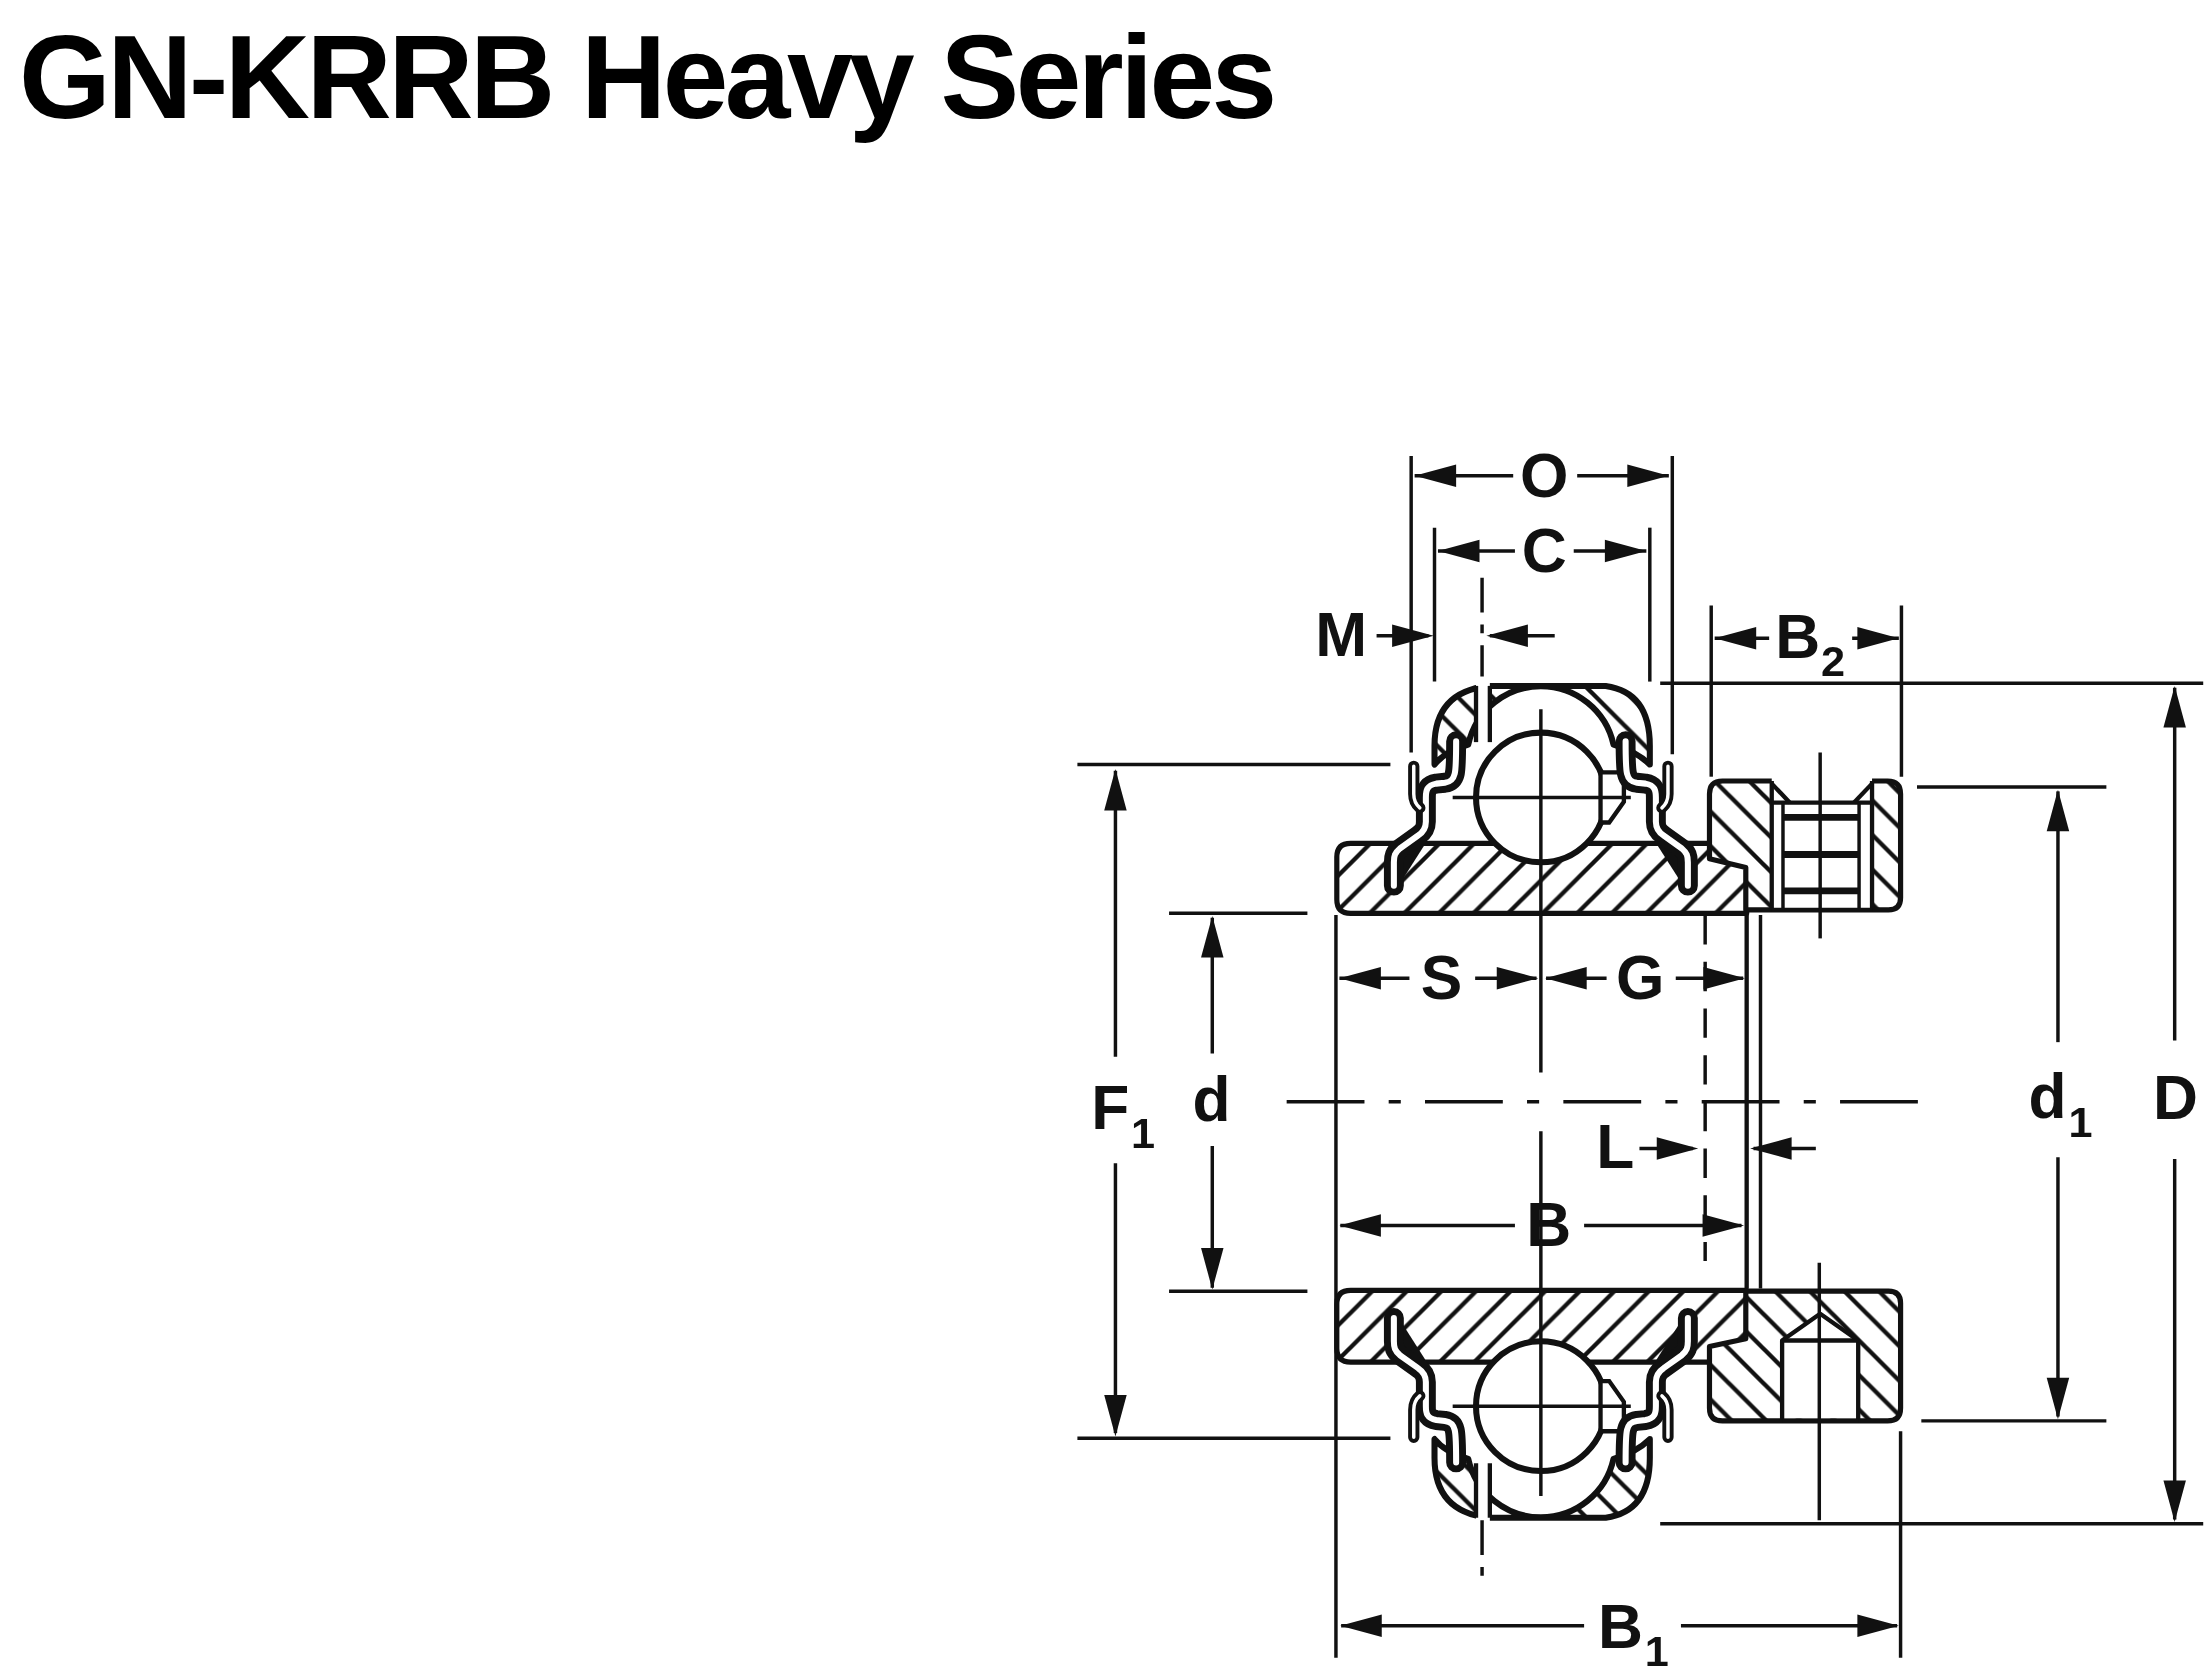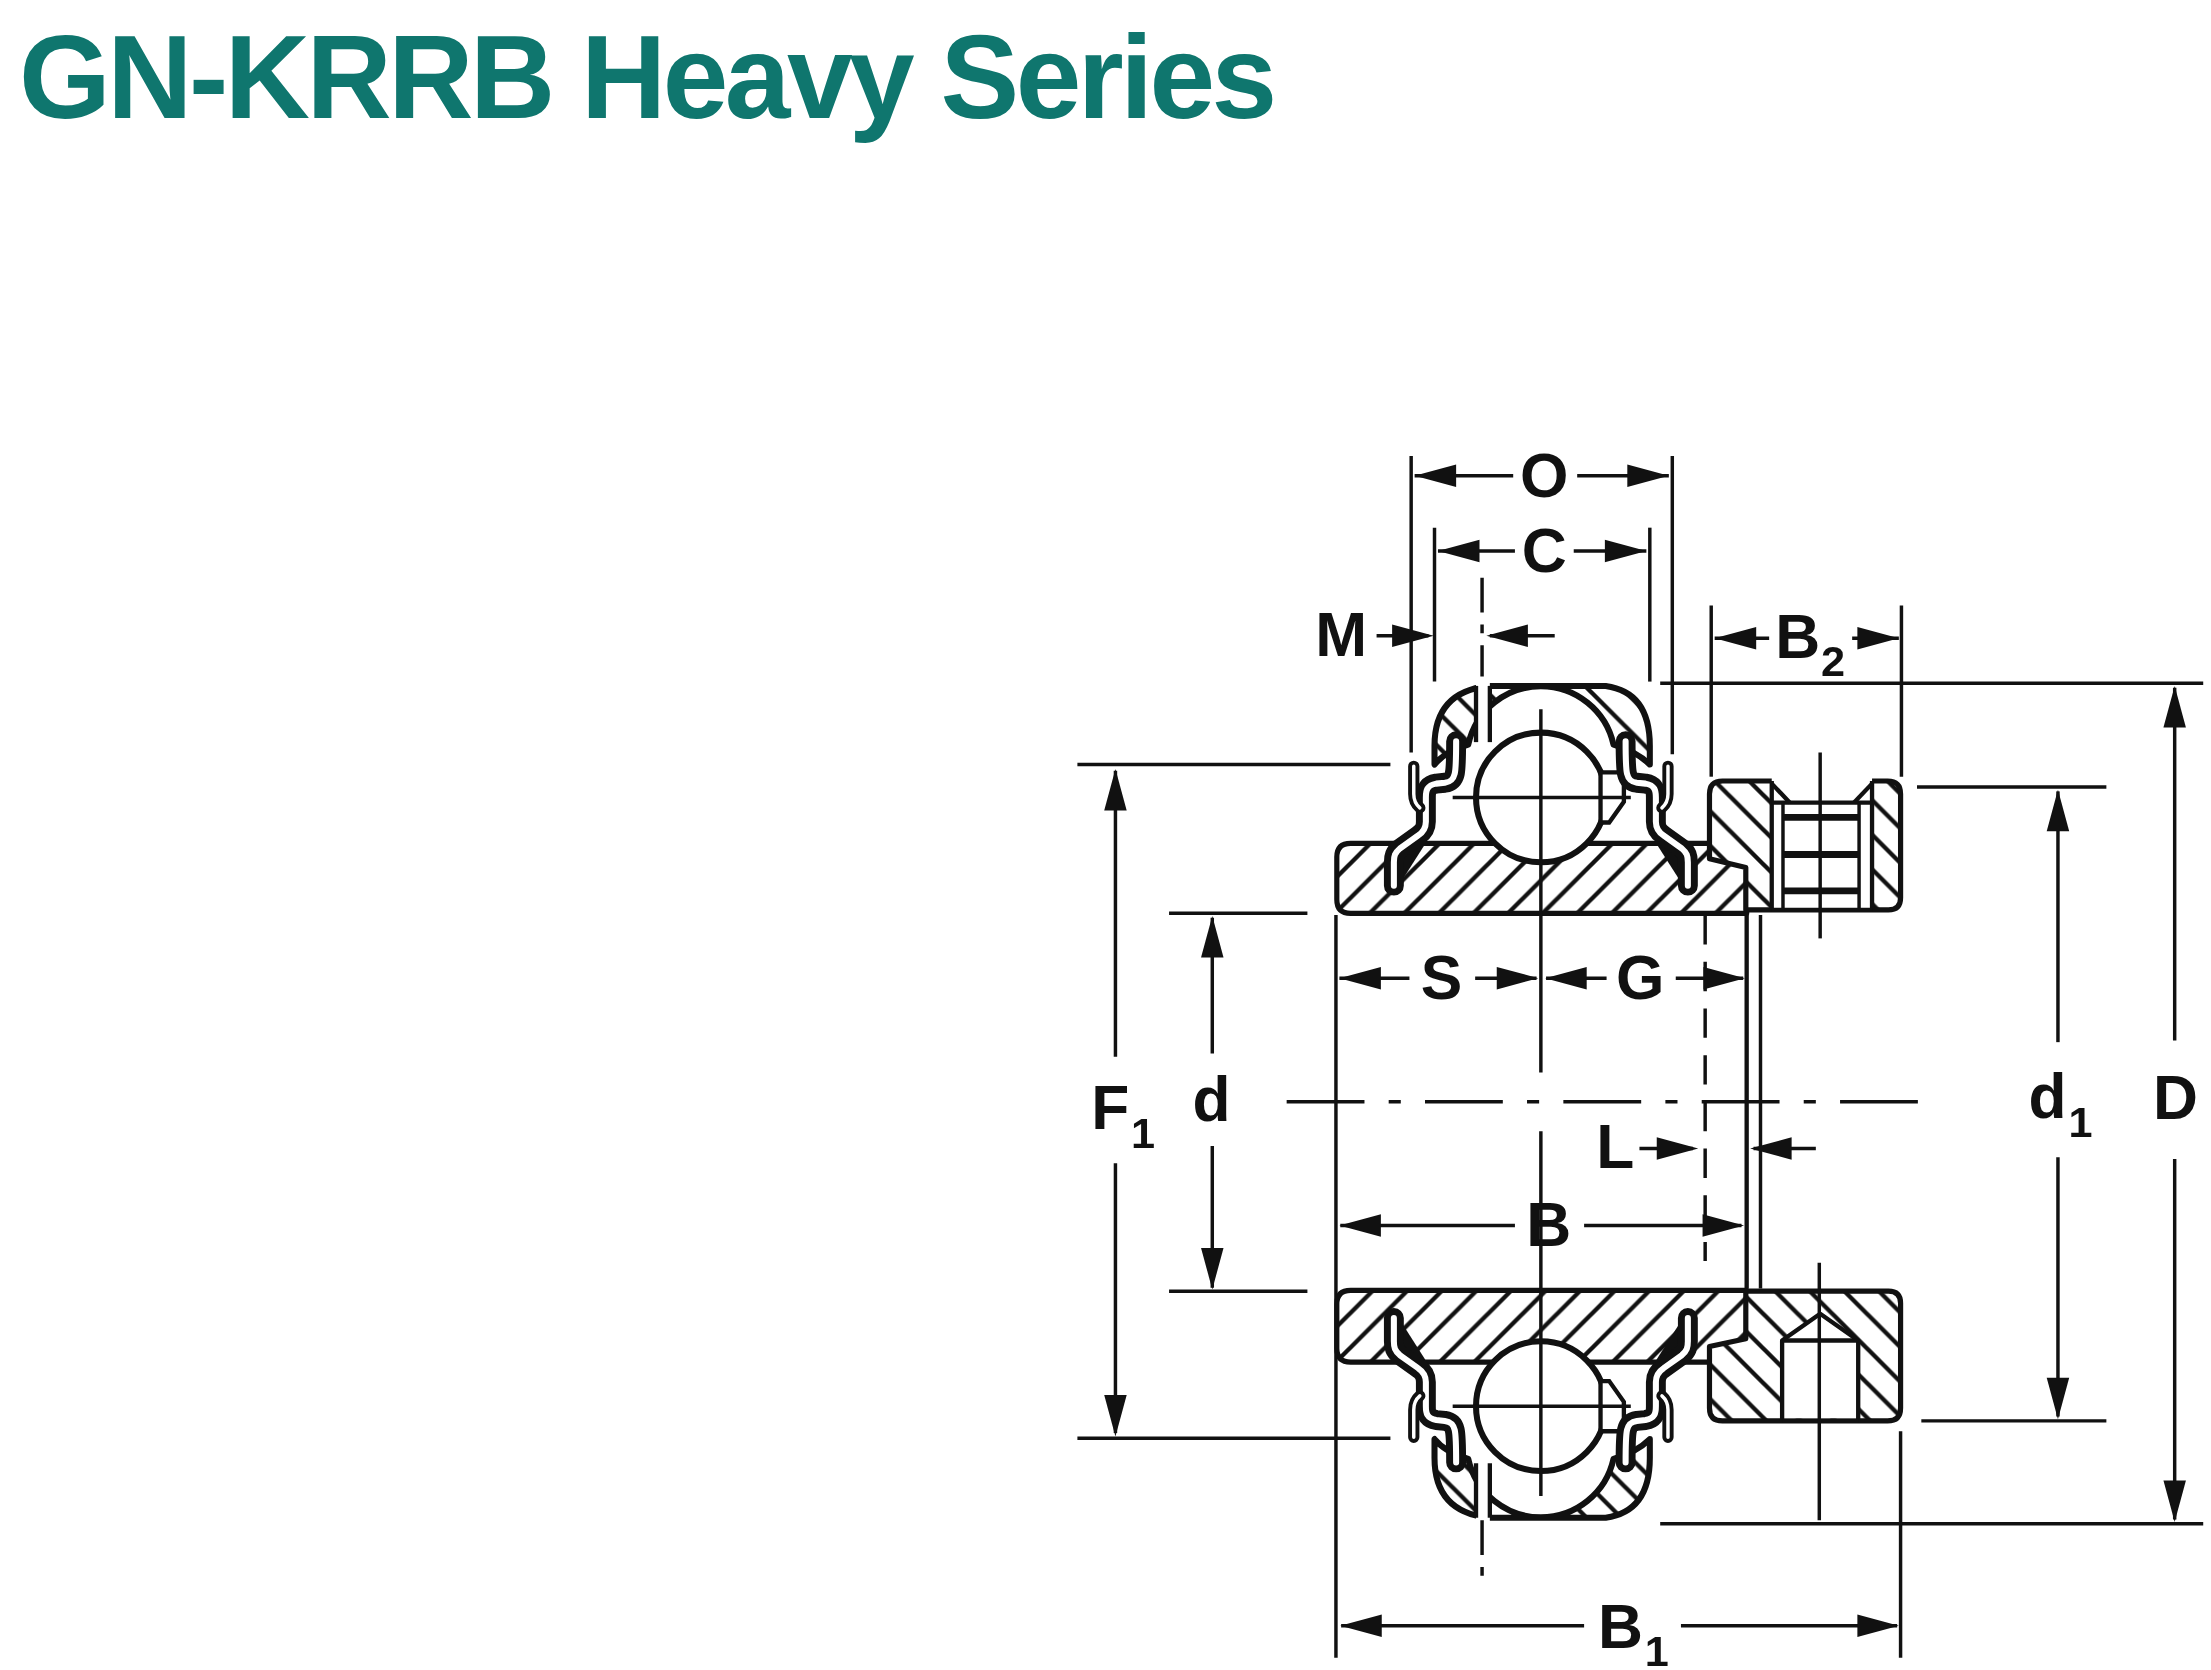--- a/index.html
+++ b/index.html
@@ -1,19 +1,19 @@
 <!DOCTYPE html>
 <html style="font-size:14px"><head>
 <meta charset="utf-8">
 <style>
   html,body{margin:0;padding:0;background:#fff;}
   .page{position:relative;width:2211px;height:1671px;background:#ffffff;
         font-family:"Liberation Sans", sans-serif;color:#111;overflow:hidden;}
   .title{position:absolute;left:19px;top:8.6px;font-size:118px;font-weight:700;
-         letter-spacing:-3.5px;white-space:nowrap;color:#0f766e;}
+         letter-spacing:-3.5px;white-space:nowrap;color:#000000;}
   svg{position:absolute;left:0;top:0;}
   svg text{font-family:"Liberation Sans", sans-serif;font-weight:700;fill:#111;}
   .dimlbl{font-size:72px;}
   .sublbl{font-size:50px;}
 </style>
 </head>
 <body>
 
 <div class="page">
   <div class="title">GN-KRRB Heavy Series</div>

